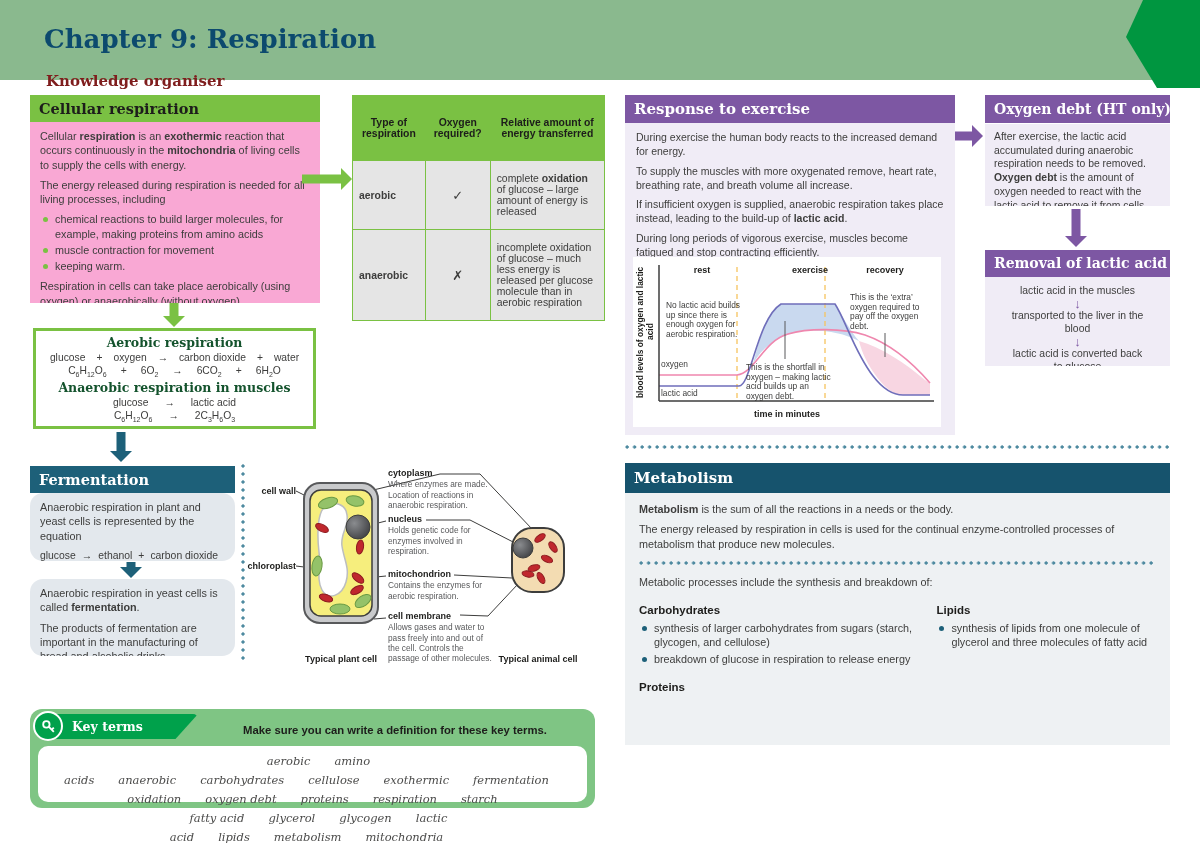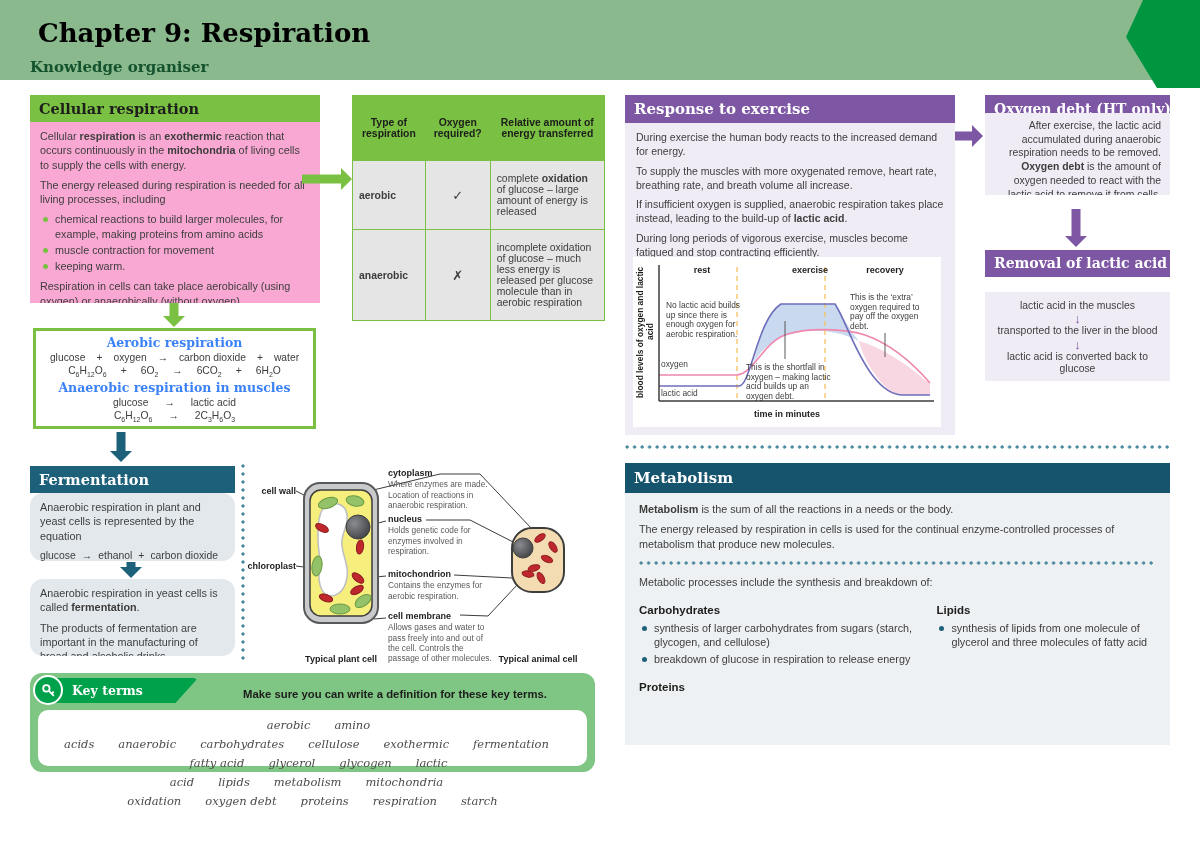--- a/index.html
+++ b/index.html
@@ -2,22 +2,22 @@
 <html><head>
 <meta charset="utf-8">
 <style>
   html,body{margin:0;padding:0;background:#fff;}
   .page{position:relative;width:1200px;height:849px;background:#fff;overflow:hidden;
         font-family:"Liberation Sans",sans-serif;color:#3d3d3c;}
   .abs{position:absolute;}
   .slab{font-family:"DejaVu Serif",serif;font-weight:bold;}
   
   .banner{left:0;top:0;width:1200px;height:80px;background:#8ab98e;}
-  .banner h1{margin:8px;padding:10px 0 0 30px;font-size:26px;color:#000000;}
-  .banner h2{margin:0;padding:2px 0 0 30px;font-size:15px;color:#14532d;}
+  .banner h1{margin:14px;padding:10px 0 0 30px;font-size:26px;color:#0c4a6e;}
+  .banner h2{margin:16px;padding:2px 0 0 30px;font-size:15px;color:#7f1d1d;}
   
   .phead{box-sizing:border-box;padding:0 9px;font-size:14.5px;line-height:27px;white-space:nowrap;overflow:hidden;}
   .phead.green{background:#7ac143;color:#1d1d1b;}
   .phead.teal{background:#1d6079;color:#fff;}
   .phead.navy{background:#16536d;color:#fff;}
   .phead.purple{background:#7d57a3;color:#fff;}
   .pbody{box-sizing:border-box;font-size:10.8px;line-height:1.32;padding:7px 10px;overflow:hidden;}
   .pbody p{margin:0 0 6px 0;}
   .lgreen{background:#f9a8d4;}
   .lgray{background:#e3e8ed;border-radius:13px;}
@@ -30,21 +30,21 @@
   ul.dots.tealdots li::before{background:#1d6079;}
   
   .arrow-down{position:absolute;}
   .arrow-down::before{content:'';position:absolute;left:50%;top:0;transform:translateX(-50%);width:9px;height:calc(100% - 11px);background:currentColor;}
   .arrow-down::after{content:'';position:absolute;left:50%;bottom:0;transform:translateX(-50%);border-left:11px solid transparent;border-right:11px solid transparent;border-top:11px solid currentColor;}
   .arrow-right{position:absolute;}
   .arrow-right::before{content:'';position:absolute;top:50%;left:0;transform:translateY(-50%);width:calc(100% - 11px);height:9px;background:currentColor;}
   .arrow-right::after{content:'';position:absolute;top:50%;right:0;transform:translateY(-50%);border-top:11px solid transparent;border-bottom:11px solid transparent;border-left:11px solid currentColor;}
   
   .eqbox{box-sizing:border-box;border:3px solid #7ac143;background:#fff;text-align:center;padding-top:3px;}
-  .eqtitle{font-size:12.5px;color:#3b82f6;margin:1px 0;}
+  .eqtitle{font-size:12.5px;color:#14532d;margin:1px 0;}
   .eqrow{display:flex;justify-content:center;align-items:flex-start;gap:11px;font-size:10.3px;margin:2px 0;}
   .eqrow sub{font-size:7px;}
   
   table.resp{border-collapse:collapse;width:253px;}
   table.resp th{background:#7ac143;color:#1d1d1b;font-size:10.4px;padding:21px 3px;border:1.5px solid #7ac143;}
   table.resp td{background:#e5e5e5;font-size:10.4px;border:1.5px solid #7ac143;padding:4px 6px;vertical-align:middle;}
   
   .dotted-h{background-image:radial-gradient(circle at 2px 2px,#4e8aa0 1.5px,transparent 1.7px);background-size:7.5px 4px;height:4px;background-repeat:repeat-x;}
   .dotted-v{background-image:radial-gradient(circle at 2px 2px,#4e8aa0 1.5px,transparent 1.7px);background-size:4px 8px;width:4px;background-repeat:repeat-y;}
   
@@ -58,21 +58,21 @@
   .ylab{writing-mode:vertical-rl;transform:rotate(180deg);font-weight:bold;font-size:8.4px;text-align:center;color:#1d1d1b;}
   
   .remstep{font-size:10.4px;text-align:center;line-height:1.2;}
   .remarrow{text-align:center;color:#7d57a3;font-weight:bold;font-size:13px;line-height:1;}
   
   .metcols{display:flex;gap:18px;}
   .metcols .c1{width:56%;}
   .metcols .c2{width:44%;}
   .subhead{font-weight:bold;font-size:11.5px;color:#1d1d1b;margin:8px 0 3px 0;}
   
-  .ktpanel{background:#7fc584;border-radius:12px;}
+  .ktpanel{background:#7fc584;border-radius:12px;margin-top:36px;}
   .ktbadge{position:absolute;background:#00a14b;color:#fff;}
   .kttab{left:18px;top:5px;width:150px;height:25px;border-radius:5px;clip-path:polygon(0 0,100% 0,85% 100%,0 100%);
          font-size:12.5px;line-height:25px;padding-left:24px;box-sizing:border-box;}
   .ktcircle{left:3px;top:2px;width:30px;height:30px;border-radius:50%;border:2.5px solid #fff;box-sizing:border-box;z-index:2;
             display:flex;align-items:center;justify-content:center;}
   .ktwhite{position:absolute;left:8px;top:37px;width:549px;height:56px;background:#fff;border-radius:10px;
            text-align:center;padding-top:5px;box-sizing:border-box;}
   .ktrow{line-height:17px;}
   .ktrow span{font-family:"DejaVu Serif",serif;font-style:italic;font-size:11.5px;color:#4b4b4a;margin:0 12px;}
   .ktinstr{position:absolute;left:170px;top:15px;width:390px;text-align:center;font-weight:bold;font-size:11.3px;color:#1d1d1b;}
@@ -274,27 +274,27 @@
     <div class="gtext" style="left:28px;top:132px;">lactic acid</div>
     <div class="gtext" style="left:113px;top:106px;width:86px;">This is the shortfall in oxygen – making lactic acid builds up an oxygen debt.</div>
     <div class="gtext" style="left:217px;top:36px;width:80px;">This is the ‘extra’ oxygen required to pay off the oxygen debt.</div>
     <div class="gphase" style="left:0;top:152px;width:308px;">time in minutes</div>
     <div class="abs ylab" style="left:2px;top:2px;height:146px;">blood levels of oxygen and lactic acid</div>
   </div>
 
   <div class="arrow-right" style="left:955px;top:123px;width:28px;height:26px;color:#7d57a3;"></div>
 
   <div class="abs phead purple slab" style="left:985px;top:95px;width:185px;font-size:14px;line-height:28px;height:28px;">Oxygen debt (HT only)</div>
-  <div class="abs pbody lpurple" style="left:985px;top:113px;width:185px;height:82px;font-size:10.4px;padding:6px 9px;text-align:right;">
+  <div class="abs pbody lpurple" style="left:985px;top:124px;width:185px;height:82px;font-size:10.4px;padding:6px 9px;">
     <p><span>After exercise, the lactic acid accumulated during anaerobic respiration needs to be removed. </span><span class="b">Oxygen debt</span><span> is the amount of oxygen needed to react with the lactic acid to remove it from cells.</span></p>
   </div>
   <div class="arrow-down" style="left:1062px;top:209px;width:28px;height:38px;color:#7d57a3;"></div>
 
   <div class="abs phead purple slab" style="left:985px;top:250px;width:185px;font-size:14px;">Removal of lactic acid</div>
-  <div class="abs pbody lpurple" style="left:985px;top:292px;width:185px;height:89px;padding:8px 12px;">
+  <div class="abs pbody lpurple" style="left:985px;top:277px;width:185px;height:89px;padding:8px 24px;">
     <div class="remstep">lactic acid in the muscles</div>
     <div class="remarrow">↓</div>
     <div class="remstep">transported to the liver in the blood</div>
     <div class="remarrow">↓</div>
     <div class="remstep">lactic acid is converted back to glucose</div>
   </div>
 
   <div class="abs dotted-h" style="left:625px;top:445px;width:545px;"></div>
   <div class="abs phead navy slab" style="left:625px;top:463px;width:545px;font-size:15px;line-height:30px;height:30px;">Metabolism</div>
   <div class="abs pbody lsteel" style="left:625px;top:493px;width:545px;height:252px;padding:9px 14px;">
@@ -324,18 +324,18 @@
     <div class="ktbadge kttab slab">Key terms</div>
     <div class="ktbadge ktcircle">
       <svg width="17" height="17" viewBox="0 0 24 24">
         <circle cx="9" cy="9" r="4.5" fill="none" stroke="#fff" stroke-width="2.6"></circle>
         <path d="M12.3,12.3 L19.5,19.5 M16.5,16.5 L19.5,13.5" stroke="#fff" stroke-width="2.6" fill="none"></path>
       </svg>
     </div>
     <div class="ktinstr">Make sure you can write a definition for these key terms.</div>
     <div class="ktwhite">
       <div class="ktrow"><span>aerobic</span><span>amino acids</span><span>anaerobic</span><span>carbohydrates</span><span>cellulose</span><span>exothermic</span><span>fermentation</span></div>
+      <div class="ktrow"><span>oxidation</span><span>oxygen debt</span><span>proteins</span><span>respiration</span><span>starch</span></div>
       <div class="ktrow"><span>fatty acid</span><span>glycerol</span><span>glycogen</span><span>lactic acid</span><span>lipids</span><span>metabolism</span><span>mitochondria</span></div>
-      <div class="ktrow"><span>oxidation</span><span>oxygen debt</span><span>proteins</span><span>respiration</span><span>starch</span></div>
     </div>
   </div>
 
 </div>
 
 </body></html>

